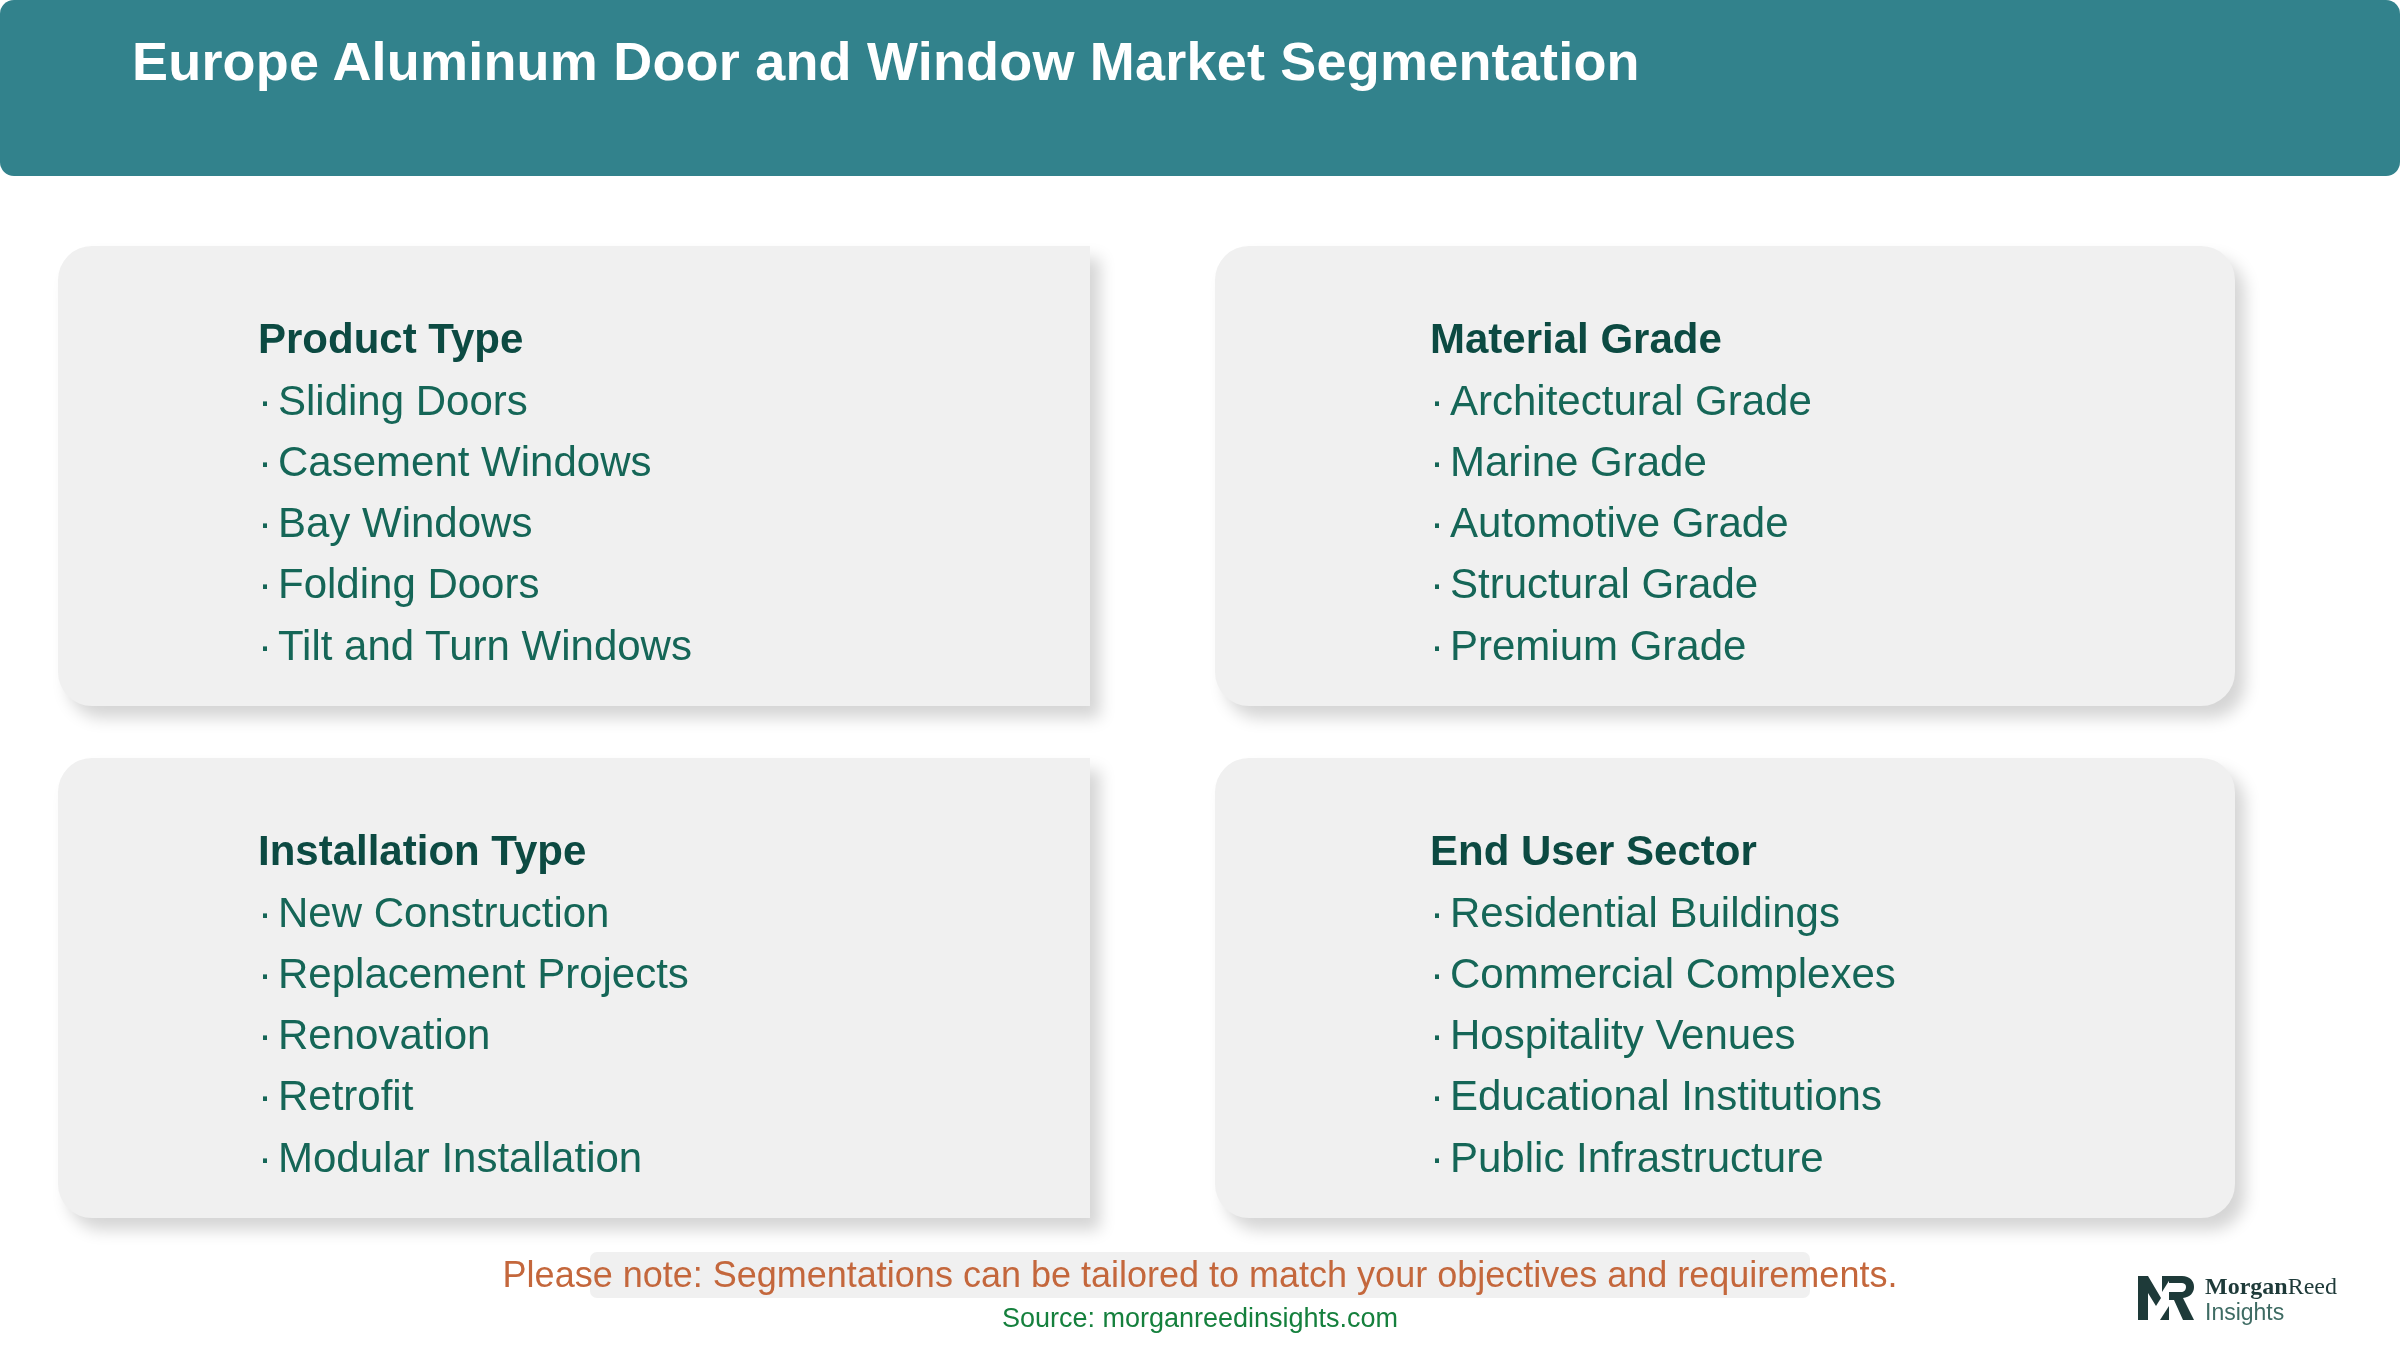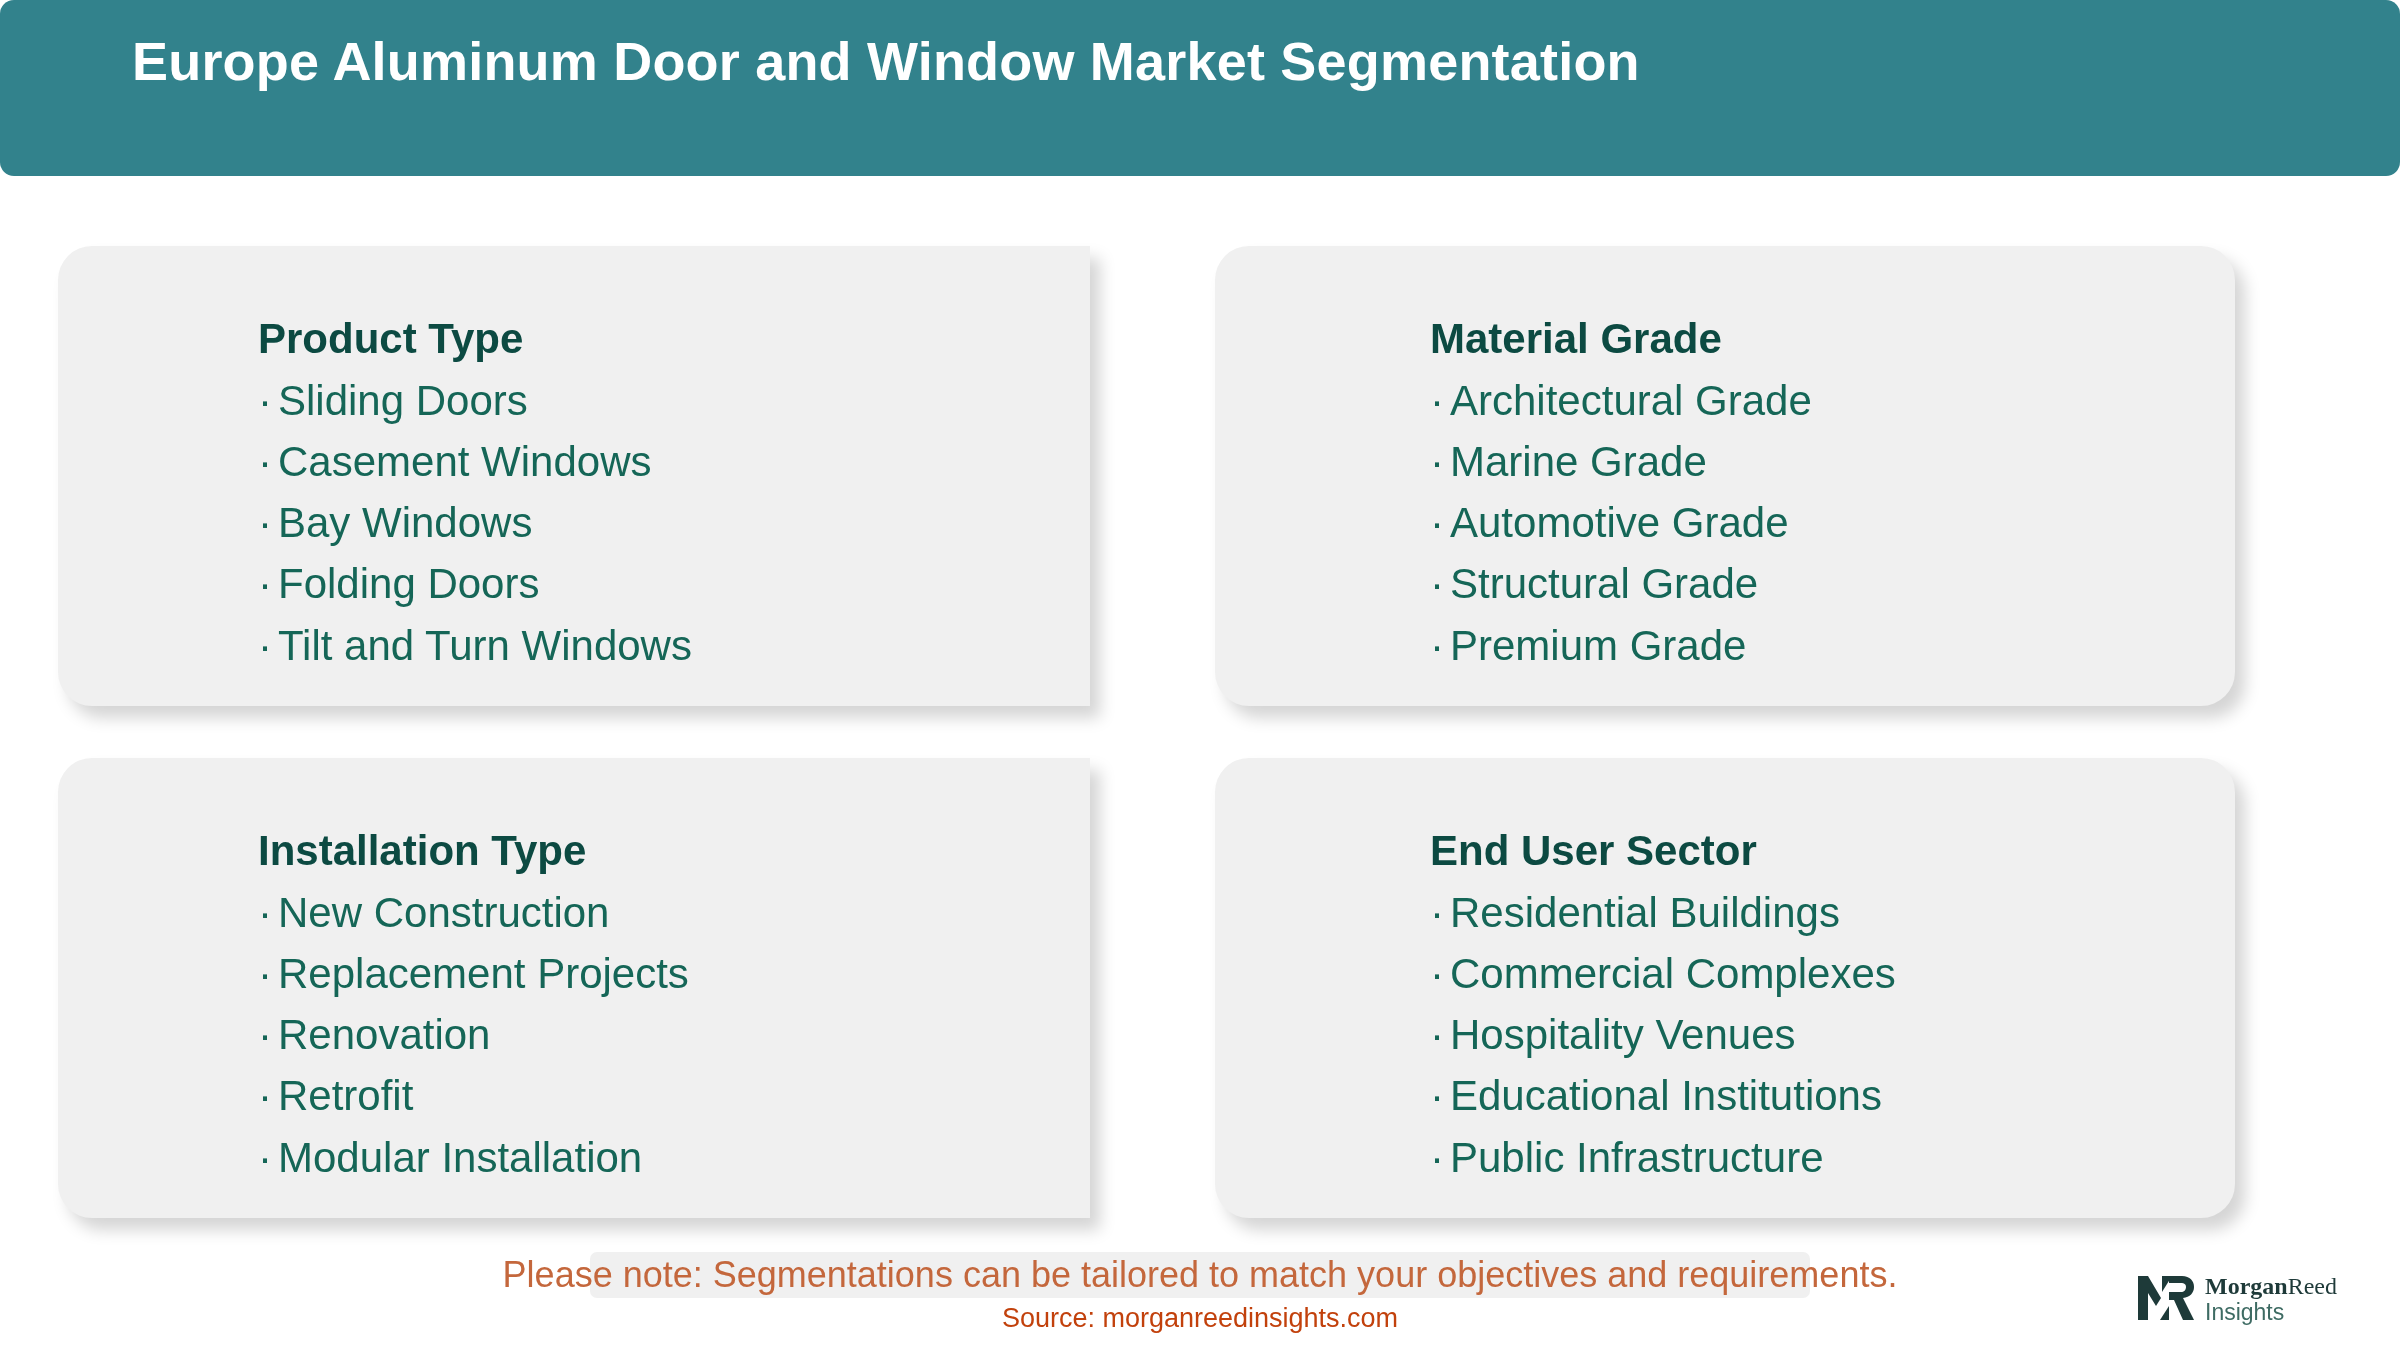--- a/index.html
+++ b/index.html
@@ -109,21 +109,21 @@
     color: #C4673C;
     white-space: nowrap;
   }
   .source-text {
     position: absolute;
     left: 0;
     top: 1303px;
     width: 2400px;
     text-align: center;
     font-size: 27px;
-    color: #c2410c;
+    color: #15803d;
   }
 
   
   .logo {
     position: absolute;
     left: 2136px;
     top: 1270px;
     width: 216px;
     height: 58px;
     display: flex;

